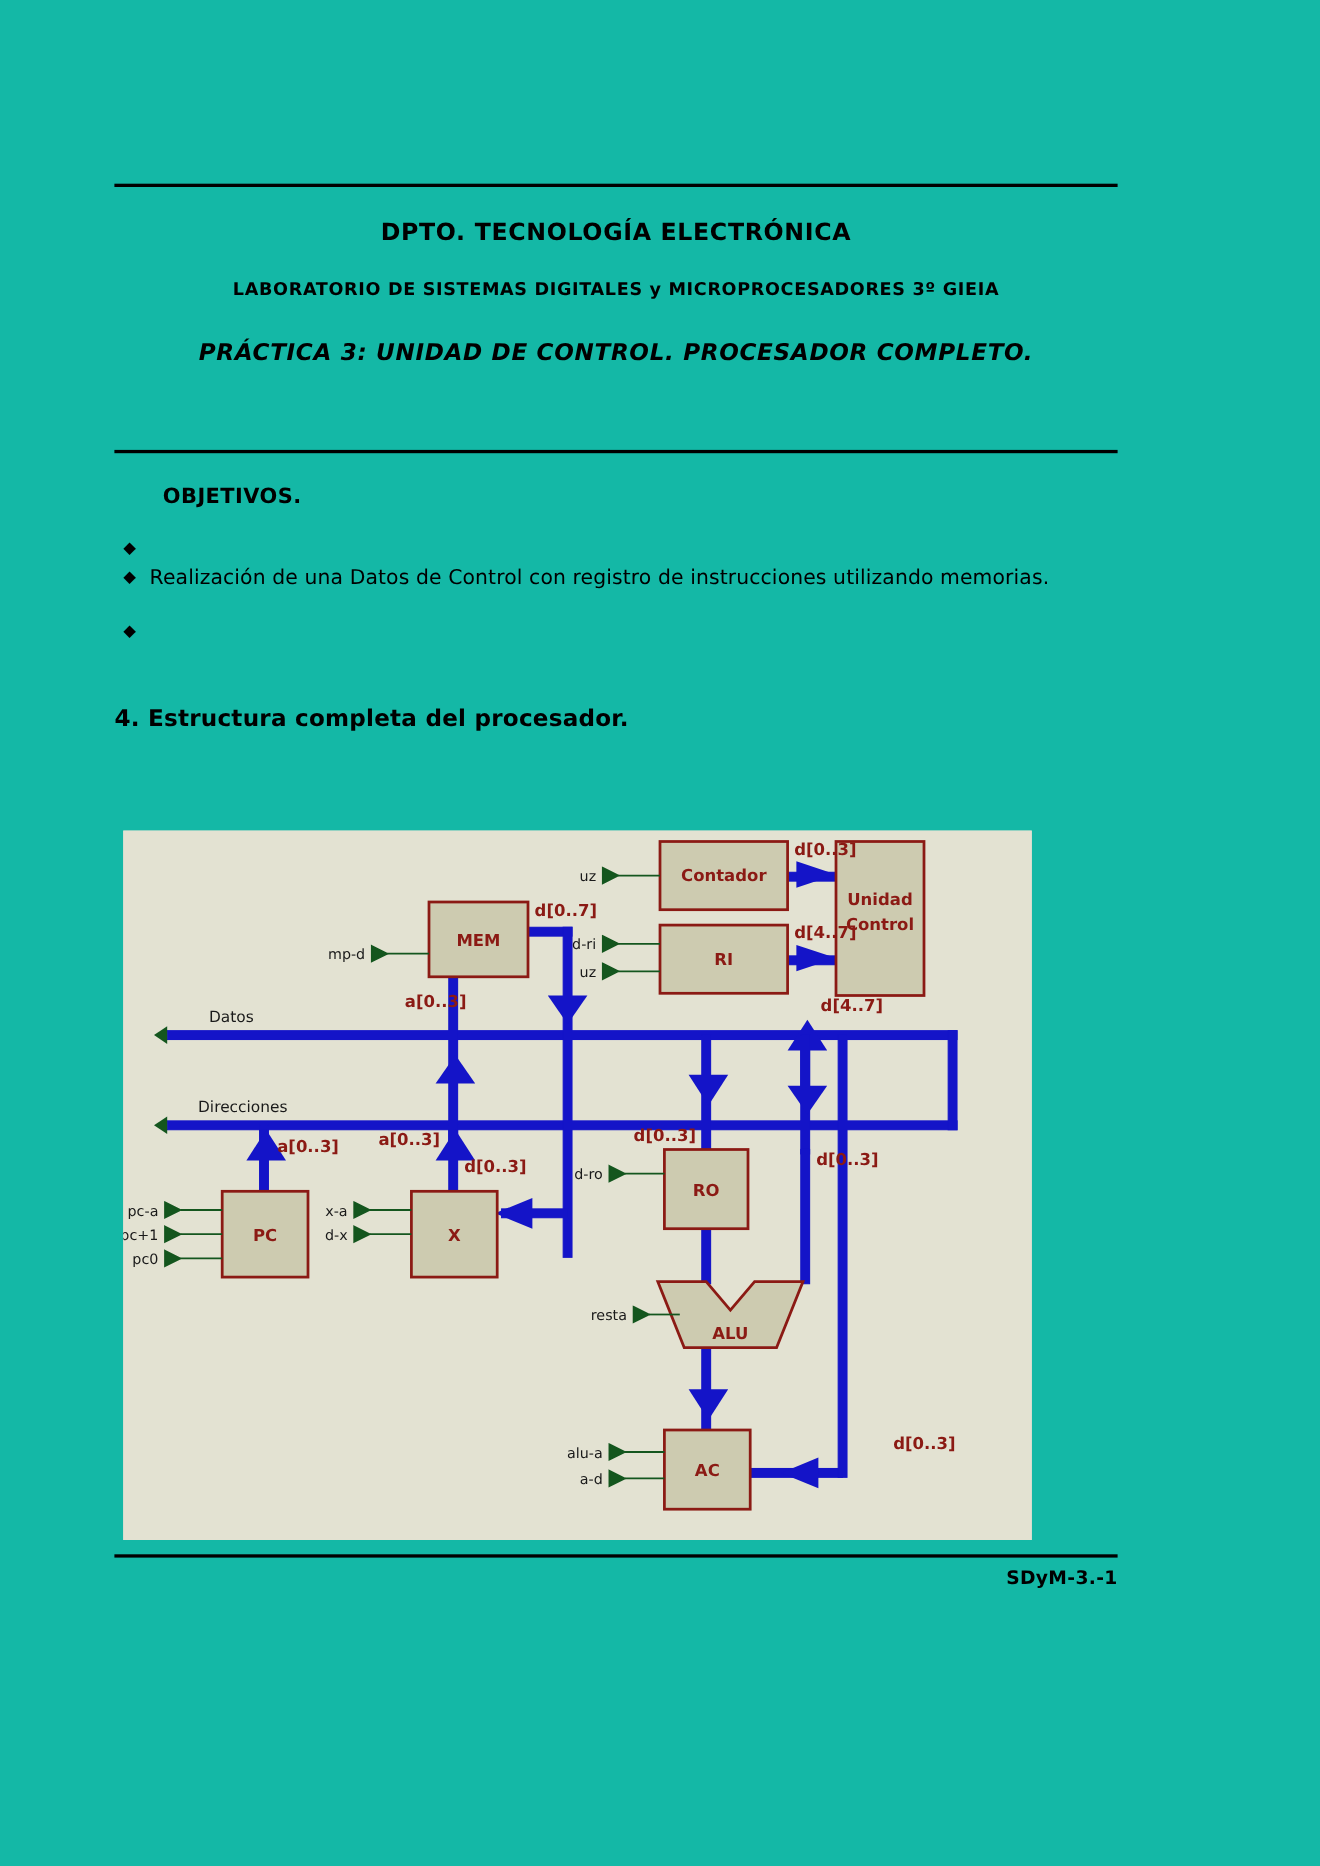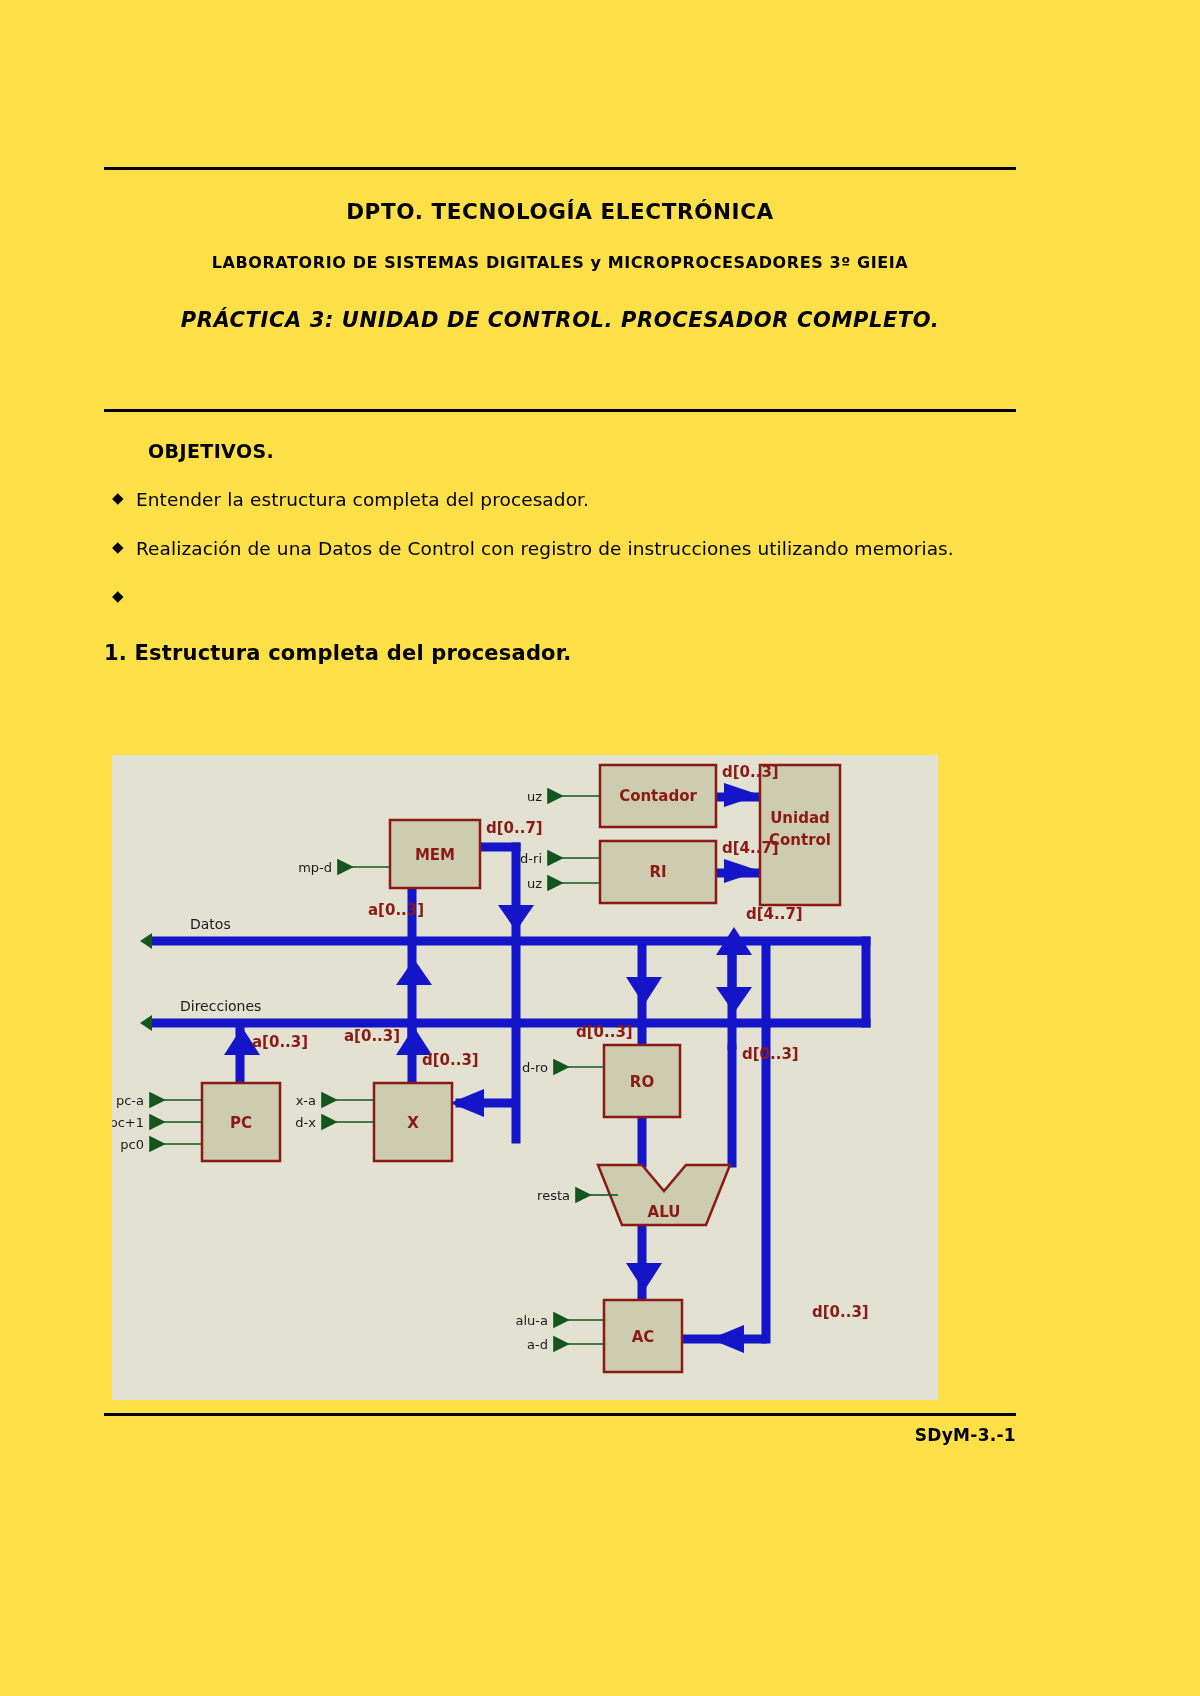--- a/index.html
+++ b/index.html
@@ -12,21 +12,21 @@
     height: 1696px;
     font-family: "DejaVu Sans", sans-serif;
     position: relative;
     overflow: hidden;
   }
   .page {
     position: absolute;
     left: 0; top: 0;
     width: 1200px;
     height: 1696px;
-    background: #fde047;
+    background: #14b8a6;
   }
 
   
   .rule {
     width: 912px;
     border: 0;
     border-top: 3px solid #000;
     margin: 0;
   }
   .rule-top { position: absolute; left: 104px; top: 167px; }
@@ -150,32 +150,31 @@
     <div class="title-line l3">PRÁCTICA 3: UNIDAD DE CONTROL. PROCESADOR COMPLETO.</div>
   </div>
 
   <hr class="rule rule-mid">
 
   <div class="h-objetivos">OBJETIVOS.</div>
 
   <div class="bullets">
     <div class="bullet">
       <span class="dia">◆</span>
-      <span>Entender la estructura completa del procesador.</span>
     </div>
     <div class="bullet">
       <span class="dia">◆</span>
       <span>Realización de una Datos de Control con registro de instrucciones utilizando memorias.</span>
     </div>
     <div class="bullet">
       <span class="dia">◆</span>
     </div>
   </div>
 
-  <div class="h-section">1. Estructura completa del procesador.</div>
+  <div class="h-section">4. Estructura completa del procesador.</div>
 
 
   <div class="figure">
     <svg width="826" height="645" viewBox="0 0 826 645" xmlns="http://www.w3.org/2000/svg">
       <defs>
         <marker id="mkr-right" markerWidth="10" markerHeight="10" refX="0" refY="4" orient="auto">
           <path d="M0,0 L9,4 L0,8 Z" fill="#14561e"></path>
         </marker>
       </defs>
 

